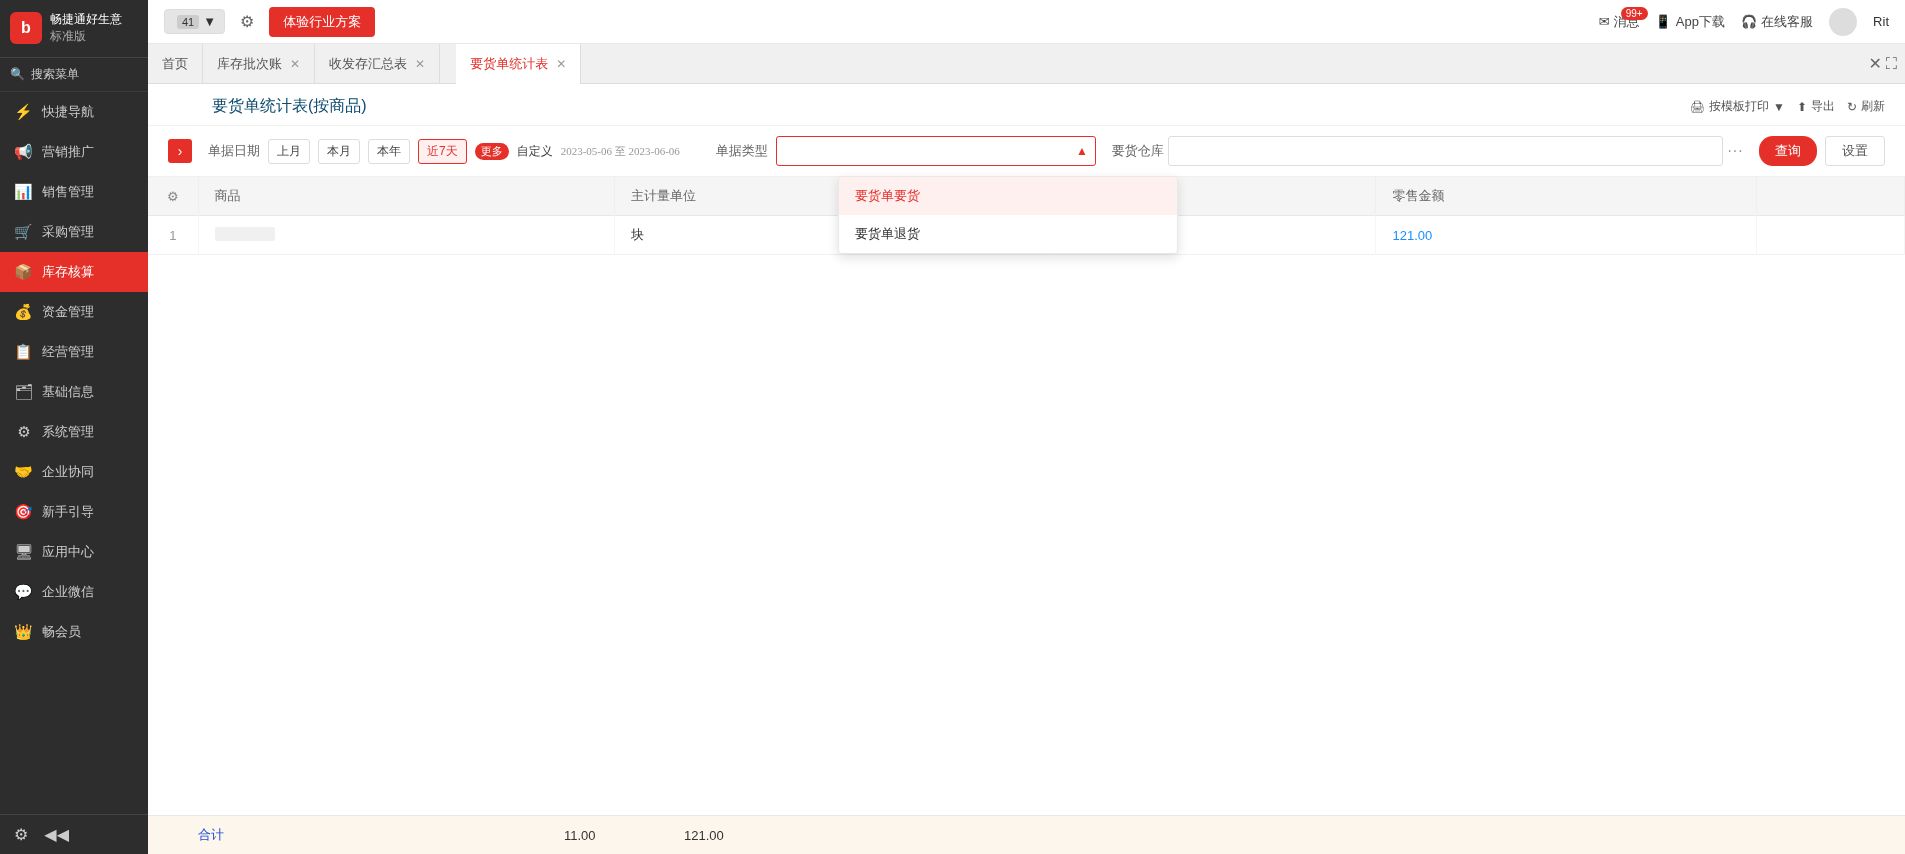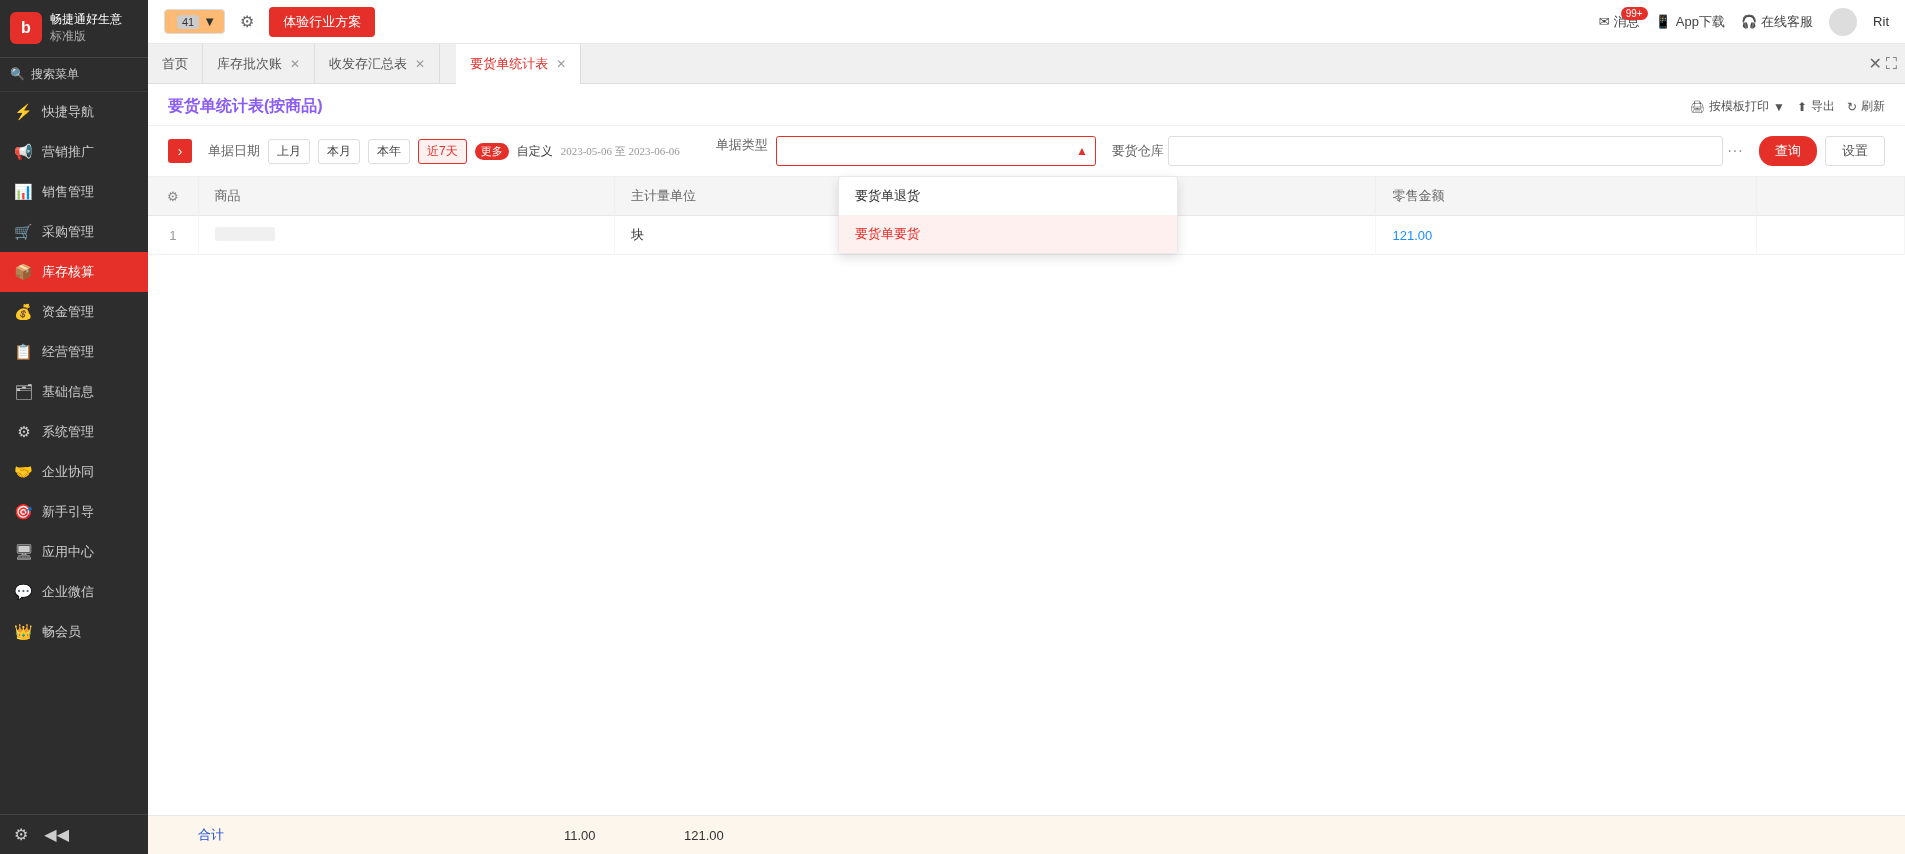--- a/index.html
+++ b/index.html
@@ -93,21 +93,21 @@
       padding: 0 16px;
       border-bottom: 1px solid #e8e8e8;
       gap: 12px;
       flex-shrink: 0;
     }
     .top-bar-left { display: flex; align-items: center; gap: 8px; flex: 1; }
     .store-selector {
       display: flex;
       align-items: center;
       gap: 4px;
-      background: #fdba74;
+      background: #e5e5e5;
       border: 1px solid #ddd;
       border-radius: 4px;
       padding: 4px 8px;
       cursor: pointer;
       font-size: 13px;
       color: #333;
     }
     .store-count-badge {
       background: #ccc;
       border-radius: 3px;
@@ -211,21 +211,21 @@
 
     
     .page-header {
       display: flex;
       align-items: center;
       justify-content: space-between;
       padding: 12px 20px 8px;
       border-bottom: 1px solid #f0f0f0;
       flex-shrink: 0;
     }
-    .page-title { font-size: 16px; font-weight: bold; color: #8b5cf6; }
+    .page-title { font-size: 16px; font-weight: normal; color: #0c4a6e; margin-left: 44px; }
     .page-header-actions { display: flex; align-items: center; gap: 12px; }
     .action-btn {
       display: flex;
       align-items: center;
       gap: 4px;
       color: #555;
       cursor: pointer;
       font-size: 12px;
     }
 
@@ -274,20 +274,21 @@
       border-radius: 10px;
       padding: 1px 6px;
       font-size: 11px;
       cursor: pointer;
     }
     .date-custom { color: #444; font-size: 12px; cursor: pointer; }
     .date-range { color: #999; font-size: 11px; font-family: Liberation Serif, serif; }
 
     .filter-type-section {
       display: flex;
+      align-items: center;
       gap: 8px;
       font-size: 13px;
       margin-left: 20px;
       flex: 0 0 auto;
     }
 
     .type-select-wrapper {
       position: relative;
       display: flex;
       align-items: center;
@@ -606,25 +607,25 @@
         <input class="warehouse-input" type="text" value="" style="">
         <span class="warehouse-dots">···</span>
       </div>
 
       <div class="filter-buttons">
         <button class="btn-query">查询</button>
         <button class="btn-settings">设置</button>
       </div>
 
       <div class="dropdown-overlay">
+        <div class="dropdown-item selected">
+          <span>要货单要货</span>
+        </div>
         <div class="dropdown-item">
           <span>要货单退货</span>
-        </div>
-        <div class="dropdown-item selected">
-          <span>要货单要货</span>
         </div>
       </div>
     </div>
 
     <div class="table-container">
       <table>
         <thead>
           <tr>
             <th class="th-gear">⚙</th>
             <th>商品</th>

